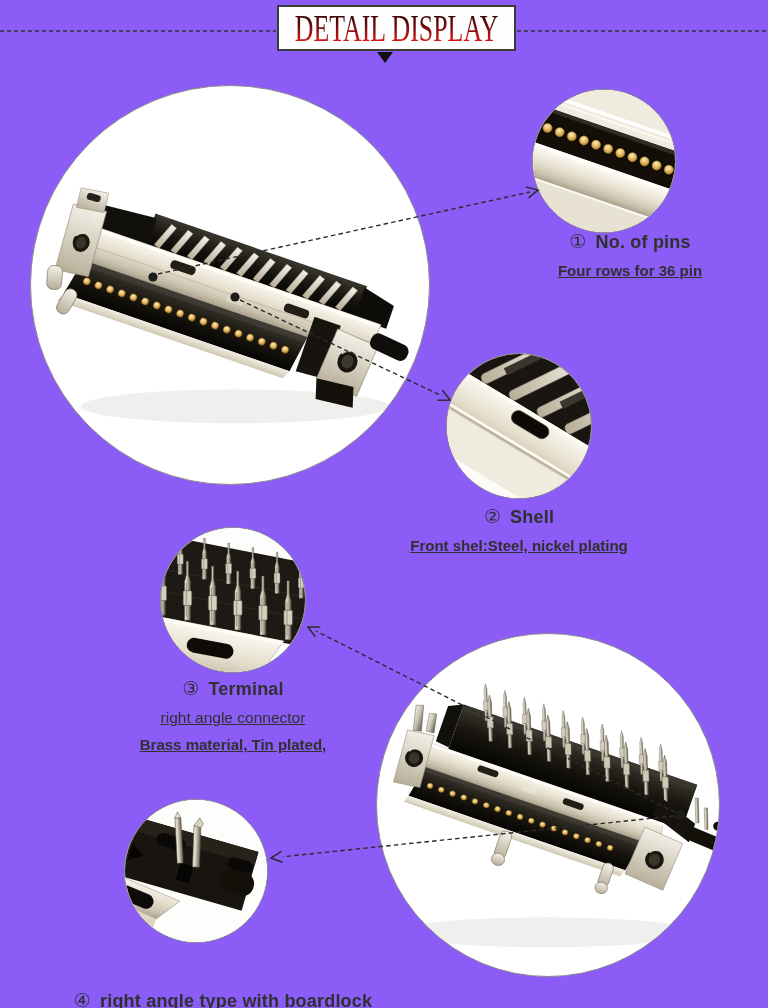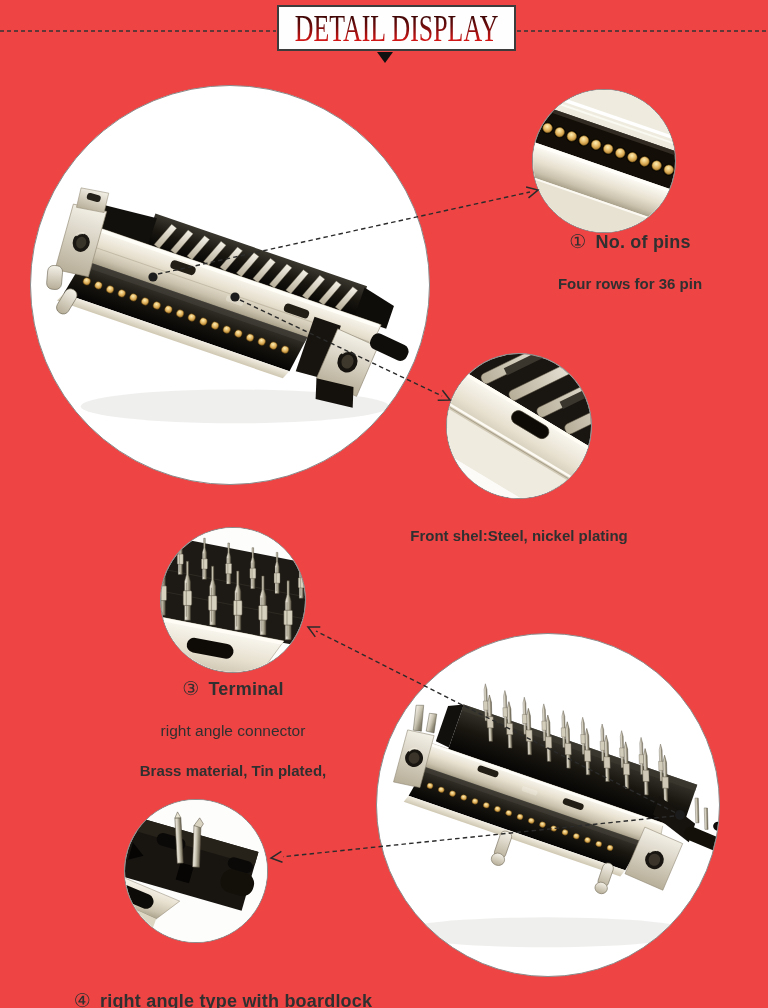--- a/index.html
+++ b/index.html
@@ -1,16 +1,16 @@
 <!DOCTYPE html>
 <html><head>
 <meta charset="utf-8">
 <style>
   html,body{margin:0;padding:0;background:#ffffff;}
-  .page{position:relative;width:768px;height:1008px;background:#ef4444;overflow:hidden;
+  .page{position:relative;width:768px;height:1008px;background:#8b5cf6;overflow:hidden;
         font-family:"Liberation Sans",sans-serif;}
   .circle{position:absolute;border-radius:50%;border:1.5px solid #8b8b8b;background:#fff;
           overflow:hidden;box-sizing:border-box;}
   .circle svg{display:block;width:100%;height:100%;}
   .c1{left:30px;top:85px;width:400px;height:400px;}
   .c2{left:532px;top:89px;width:144px;height:144px;}
   .c3{left:446px;top:353px;width:146px;height:146px;}
   .c4{left:160px;top:527px;width:146px;height:146px;}
   .c5{left:376px;top:633px;width:344px;height:344px;}
   .c6{left:124px;top:799px;width:144px;height:144px;}
@@ -22,21 +22,21 @@
   @supports ((-webkit-background-clip:text)){
     .title-text{background:linear-gradient(180deg,#1d0303 0%,#6e0c0c 45%,#c81414 78%,#f02424 100%);
                 -webkit-background-clip:text;background-clip:text;color:transparent;}
   }
   .tri{position:absolute;left:377px;top:52px;width:0;height:0;
        border-left:8px solid transparent;border-right:8px solid transparent;
        border-top:11px solid #101010;}
   .label{position:absolute;text-align:center;color:#303030;z-index:2;}
   .lbl-title{font-size:18px;font-weight:bold;letter-spacing:.2px;}
   .lbl-title .num{font-weight:400;font-size:19px;margin-right:9px;}
-  .lbl-sub{font-size:15px;font-weight:bold;margin-top:22px;}
+  .lbl-sub{font-size:15px;font-weight:bold;margin-top:9px;text-decoration:underline;}
   .lbl-sub.normal{font-weight:400;font-size:15.5px;}
   .overlay{position:absolute;left:0;top:0;width:768px;height:1008px;
            pointer-events:none;z-index:4;}
 </style>
 </head>
 <body>
 
 <div class="page">
 
   <svg width="0" height="0" style="position:absolute">
@@ -371,20 +371,23 @@
   </div>
 
   <div class="label" style="left:505px;top:230px;width:250px;">
     <div class="lbl-title">
       <span class="num">①</span><span>No. of pins</span>
     </div>
     <div class="lbl-sub">Four rows for 36 pin</div>
   </div>
 
   <div class="label" style="left:383px;top:505px;width:272px;">
+    <div class="lbl-title">
+      <span class="num">②</span><span>Shell</span>
+    </div>
     <div class="lbl-sub">Front shel:Steel, nickel plating</div>
   </div>
 
   <div class="label" style="left:105px;top:677px;width:256px;">
     <div class="lbl-title">
       <span class="num">③</span><span>Terminal</span>
     </div>
     <div class="lbl-sub normal">right angle connector</div>
     <div class="lbl-sub">Brass material, Tin plated,</div>
   </div>

